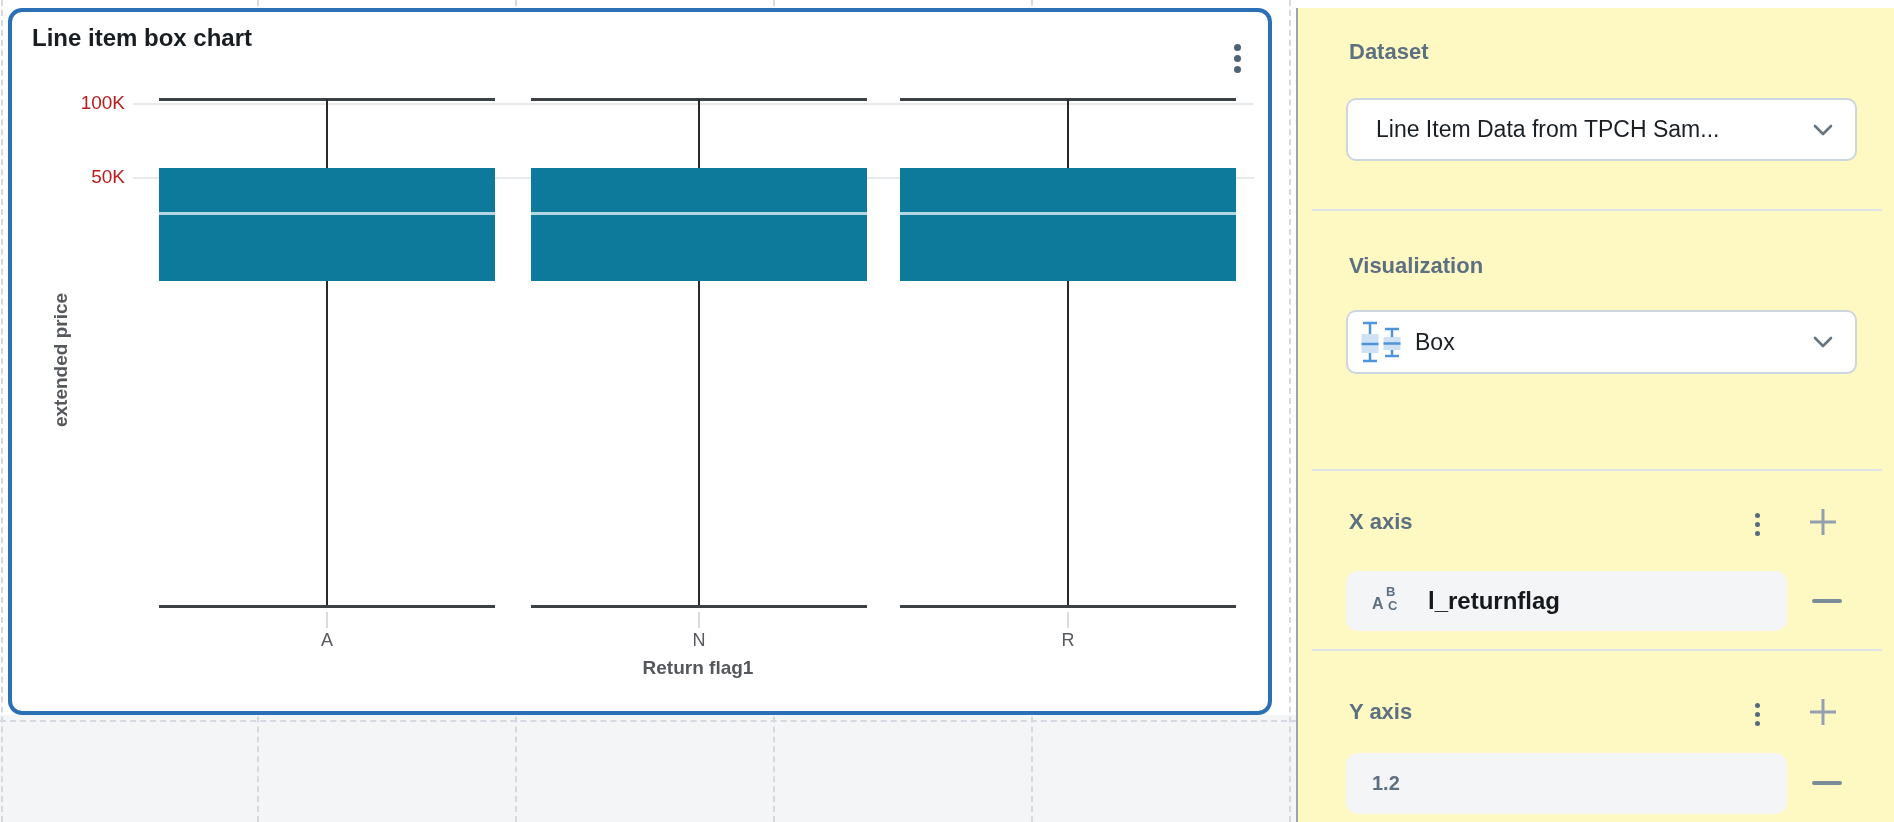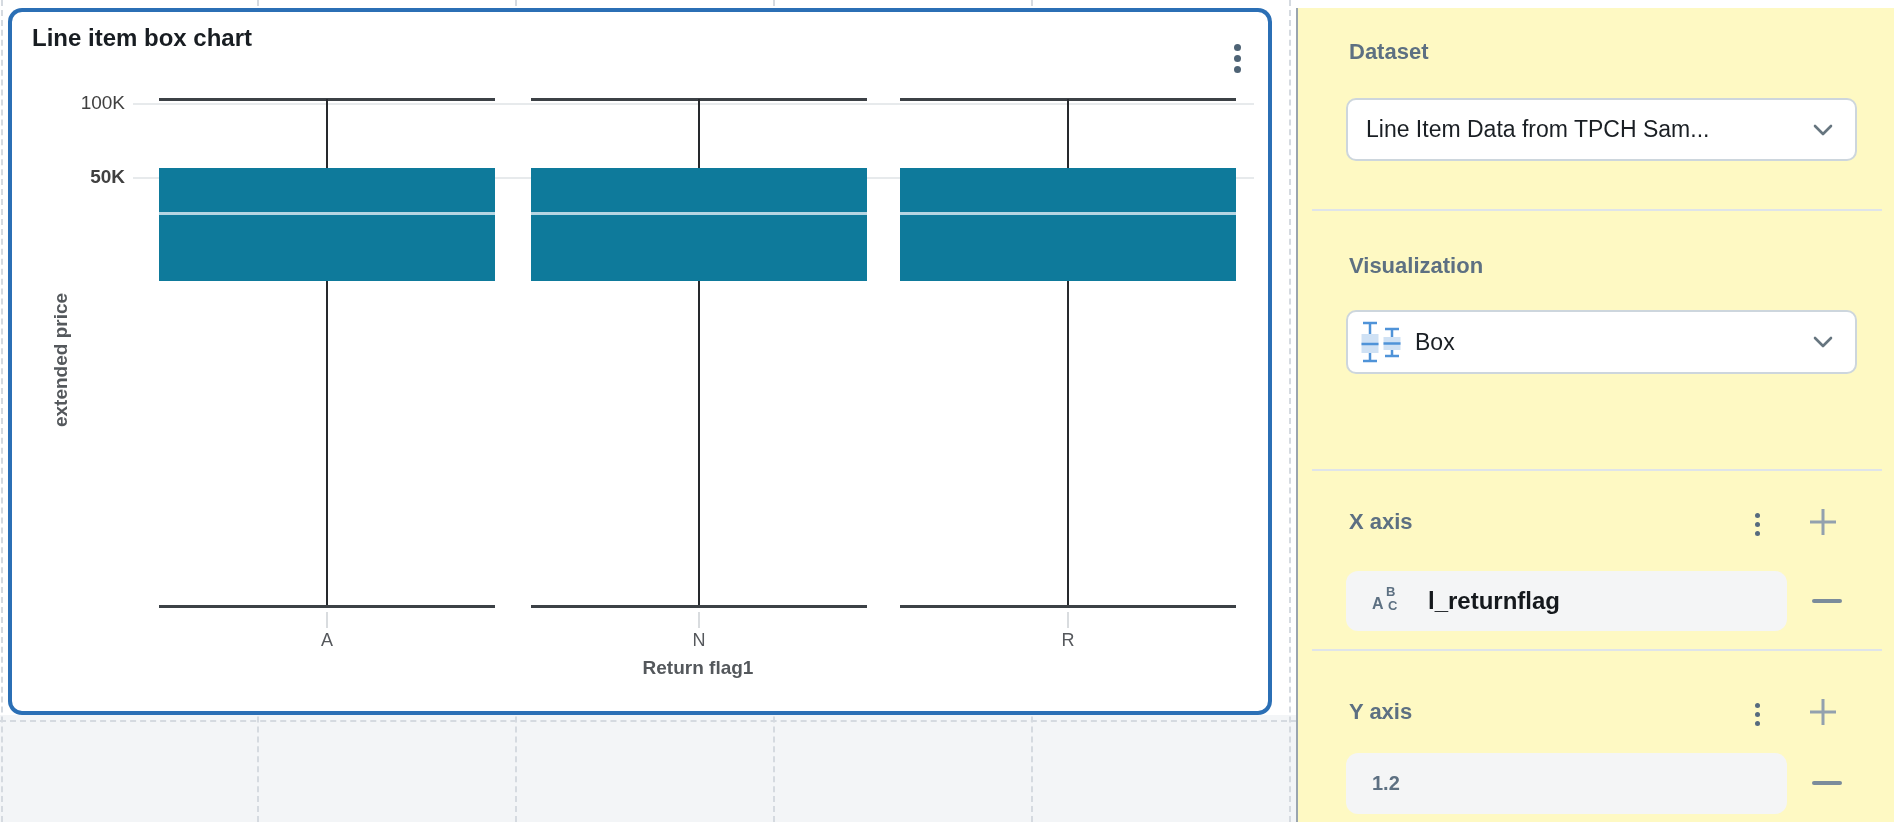--- a/index.html
+++ b/index.html
@@ -24,21 +24,21 @@
   .card-title{position:absolute;left:24px;top:16px;font-size:24px;font-weight:700;color:#181d22;}
   .card-kebab{position:absolute;left:1216px;top:26px;width:26px;height:48px;border:0;background:transparent;
     display:flex;flex-direction:column;align-items:center;justify-content:center;gap:4px;cursor:pointer;}
   .card-kebab i{width:7px;height:7px;border-radius:50%;background:#4e6375;}
   .ylabel{position:absolute;left:-56px;top:340px;width:220px;height:24px;transform:rotate(-90deg);
     text-align:center;font-size:19px;font-weight:700;color:#54585c;}
   .xlabel{position:absolute;left:130px;top:649px;width:1120px;text-align:center;
     font-size:19px;font-weight:700;color:#54585c;}
   #plot{position:absolute;inset:0;}
   #plot .grid-line{position:absolute;background:#e7eaec;}
-  #plot .y-tick{position:absolute;font-size:19px;color:#404040;text-align:right;}
+  #plot .y-tick{position:absolute;font-size:19px;color:#b91c1c;text-align:right;}
   #plot .cap{position:absolute;background:#3c4146;}
   #plot .stem{position:absolute;background:#26292d;}
   #plot .boxrect{position:absolute;}
   #plot .median{position:absolute;}
   #plot .x-dash{position:absolute;background:#d9dcdf;}
   #plot .x-cat{position:absolute;font-size:18px;color:#55585c;text-align:center;}
 
   
   .panel{position:absolute;left:1296px;top:8px;width:598px;height:822px;background:#fef9c3;
     border-left:2px solid #9aa5af;z-index:6;}
@@ -46,21 +46,21 @@
   .h-dataset{top:31px;}
   .h-vis{top:245px;}
   .h-xaxis{top:501px;}
   .h-yaxis{top:691px;}
   .divider{position:absolute;left:14px;right:12px;height:2px;background:#dfe4e9;}
   .div-1{top:201px;}
   .div-2{top:461px;}
   .div-3{top:641px;}
   .dropdown{position:absolute;left:48px;width:511px;background:#fff;border:2px solid #cdd6dd;
     border-radius:10px;display:flex;align-items:center;cursor:pointer;text-align:left;}
-  .dd-dataset{top:90px;height:63px;padding-left:18px;}
+  .dd-dataset{top:90px;height:63px;padding-left:28px;}
   .dd-vis{top:302px;height:64px;padding-left:11px;gap:12px;}
   .dd-text{font-size:23px;color:#1a1f24;white-space:nowrap;overflow:hidden;}
   .chev{position:absolute;right:22px;top:50%;transform:translateY(-50%);}
   .opt-row{position:absolute;left:51px;top:400px;height:28px;display:flex;align-items:center;}
   .cb{position:relative;width:28px;height:28px;border-radius:8px;border:2px solid #d2dae1;background:#fff;
     display:inline-flex;align-items:center;justify-content:center;cursor:pointer;flex:none;}
   .cb.on{background:var(--checkbox-blue);border-color:var(--checkbox-blue);}
   .cb svg{display:none;}
   .cb.on svg{display:block;}
   .opt-label{font-size:23px;color:#15191d;margin-left:15px;cursor:pointer;}
@@ -109,21 +109,21 @@
       <button class="card-kebab">
         <i></i>
           <i></i>
           <i></i>
       </button>
       <div class="ylabel">extended price</div>
       <div id="plot">
           <div class="grid-line" style="left: 125px; top: 95px; width: 1121px; height: 2px; position: absolute;"></div>
           <div class="y-tick" style="left: 35px; top: 84px; width: 82px; height: 24px; position: absolute;">100K</div>
           <div class="grid-line" style="left: 125px; top: 169px; width: 1121px; height: 2px; position: absolute;"></div>
-          <div class="y-tick" style="left: 35px; top: 158px; width: 82px; height: 24px; position: absolute; font-weight: bold;">50K</div>
+          <div class="y-tick" style="left: 35px; top: 158px; width: 82px; height: 24px; position: absolute;">50K</div>
           <div>
             <div class="cap" style="left: 151px; top: 89.7912px; width: 336px; height: 3px; position: absolute;"></div>
             <div class="stem" style="left: 318px; top: 90.7912px; width: 2px; height: 69.0335px; position: absolute;"></div>
             <div class="stem" style="left: 318px; top: 273.299px; width: 2px; height: 325.595px; position: absolute;"></div>
             <div class="cap" style="left: 151px; top: 596.894px; width: 336px; height: 3px; position: absolute;"></div>
             <div class="boxrect" style="left: 151px; top: 159.825px; width: 336px; height: 113.474px; background: rgb(14, 122, 155); position: absolute;"></div>
             <div class="median" style="left: 151px; top: 203.571px; width: 336px; height: 3px; background: rgb(181, 213, 226); position: absolute;"></div>
           </div>
           <div class="x-dash" style="left: 318px; top: 604px; width: 2px; height: 16px; position: absolute;"></div>
           <div class="x-cat" style="left: 289px; top: 622px; width: 60px; height: 22px; position: absolute;">A</div>

